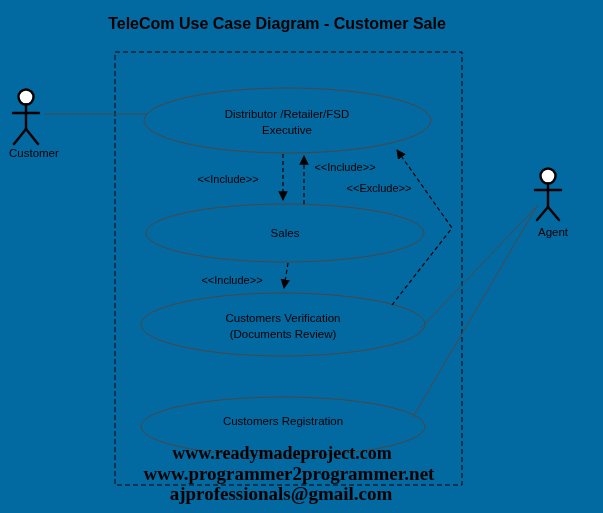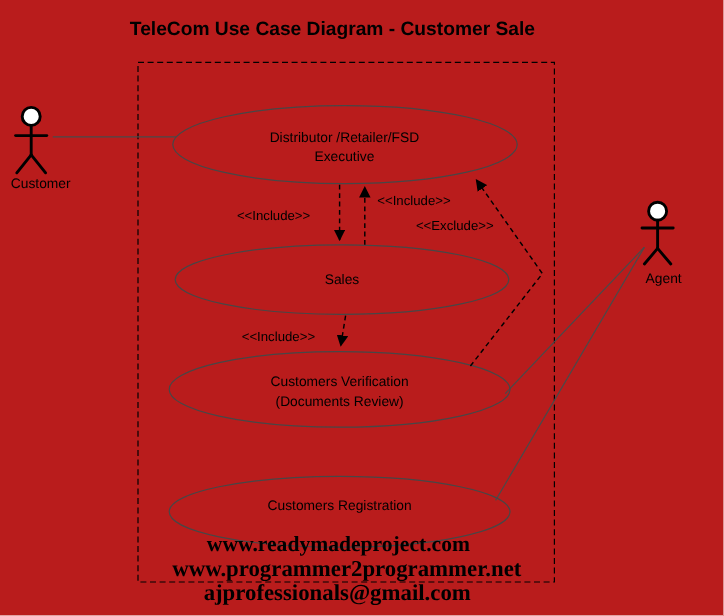--- a/index.html
+++ b/index.html
@@ -1,16 +1,16 @@
 <!DOCTYPE html>
 <html><head>
 <meta charset="utf-8">
 <style>
   html,body{margin:0;padding:0;background:#ffffff;}
-  .page{position:relative;width:603px;height:513px;background:#b91c1c;overflow:hidden;}
+  .page{position:relative;width:603px;height:513px;background:#0369a1;overflow:hidden;}
   svg{display:block;}
   svg text{font-family:"Liberation Sans","DejaVu Sans",sans-serif;fill:#000;}
   .title-text{font-size:16px;font-weight:bold;}
   .uc-label{font-size:11.5px;text-anchor:middle;}
   .stereotype{font-size:11px;text-anchor:middle;}
   .actor-label{font-size:11.5px;}
   .watermark{font-family:"Liberation Serif","DejaVu Serif",serif;font-weight:bold;text-anchor:middle;}
   .wm1{font-size:18px;}
   .wm2{font-size:19px;}
   .wm3{font-size:19px;}

